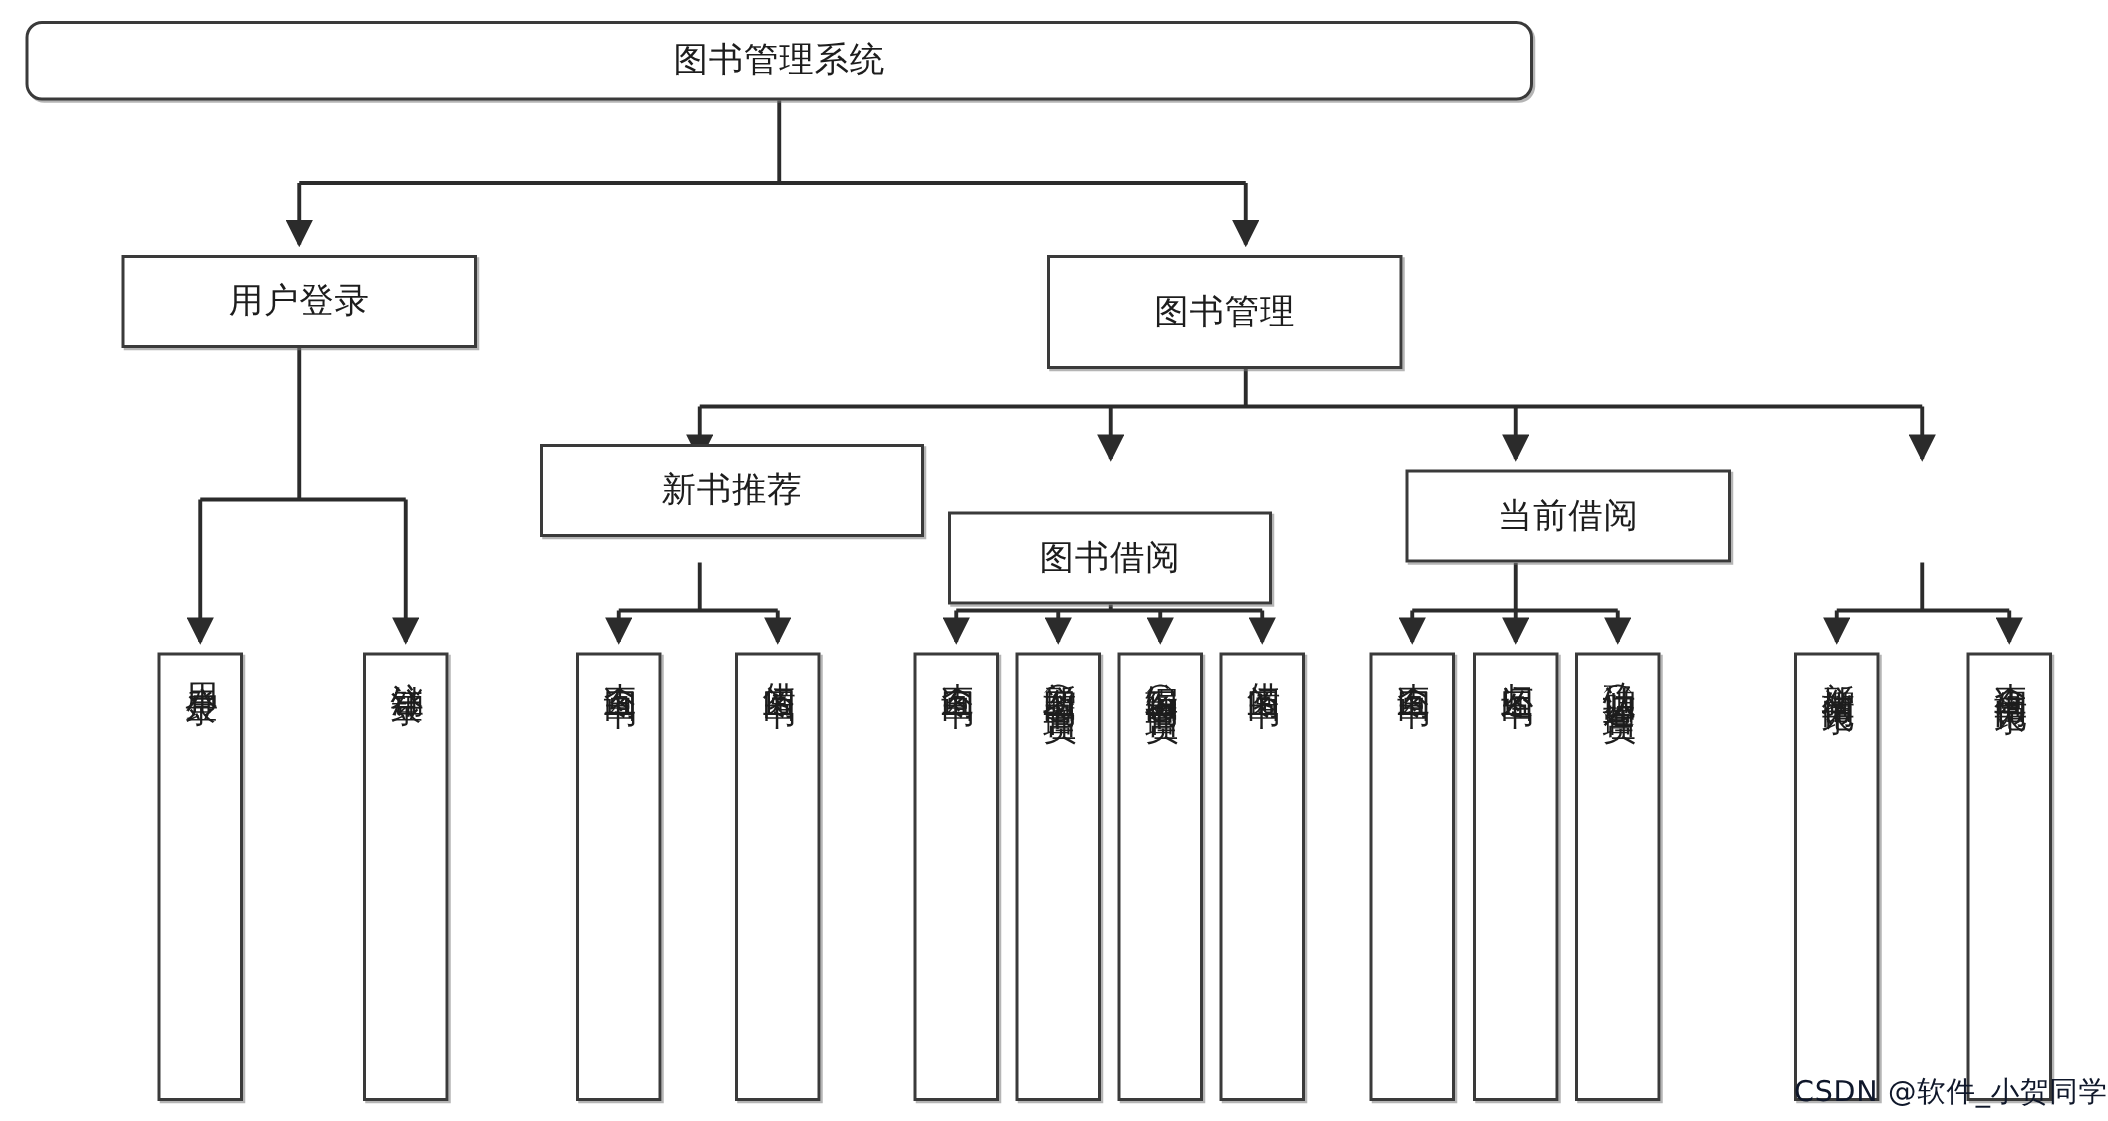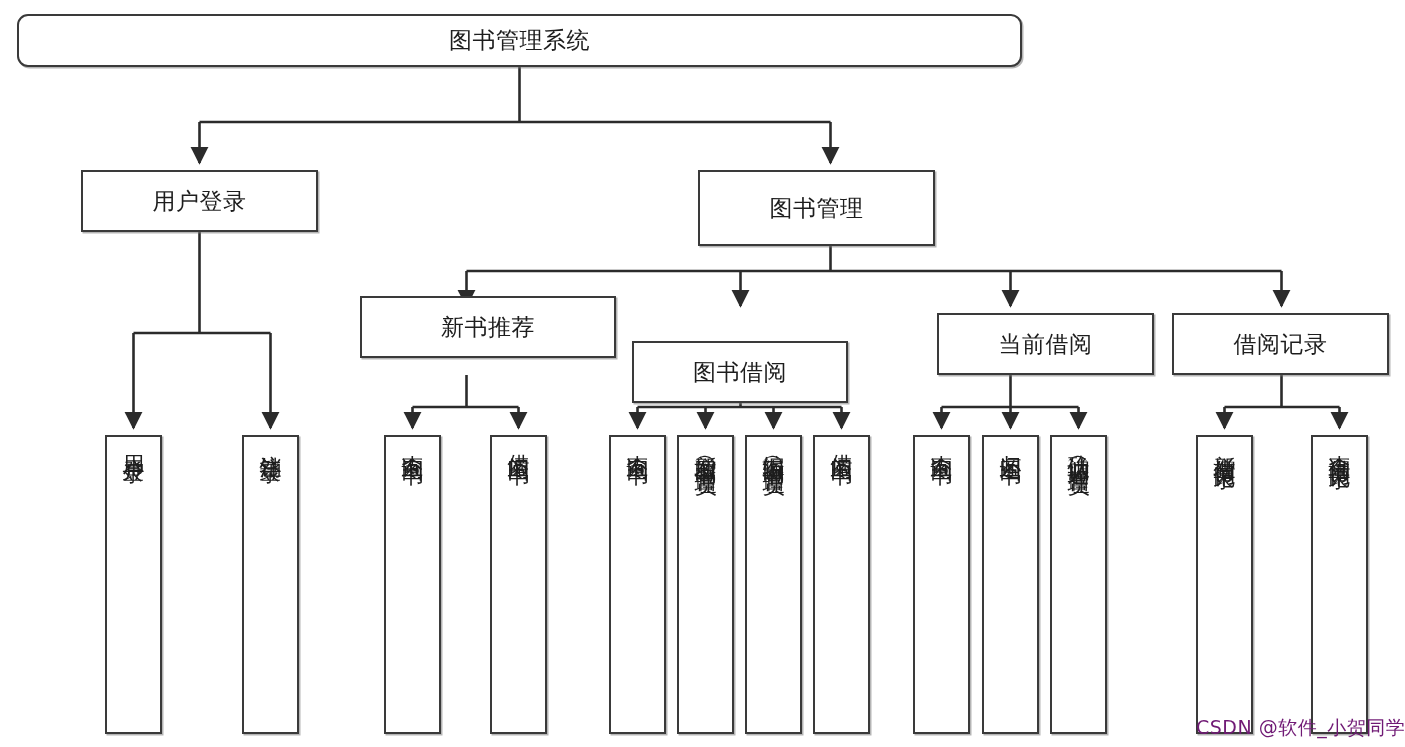--- a/index.html
+++ b/index.html
@@ -54,21 +54,21 @@
   .node.leaf {
     align-items: flex-start;
     justify-content: center;
     padding-top: 0px;
   }
   .node.leaf .label {
     margin-top: 0;
   }
   .watermark {
     position: absolute;
-    color: #701a75;
+    color: #0f172a;
     font-size: 19px;
     white-space: nowrap;
     letter-spacing: 0.5px;
     pointer-events: none;
   }
 </style>
 </head>
 <body>
 
 <div id="diagram-root">
@@ -150,23 +150,20 @@
 
   <div class="node" style="left:360px; top:296px; width:256px; height:62px;">
     <span class="label">新书推荐</span>
   </div>
   <div class="node" style="left:632px; top:313px; width:216px; height:62px;margin-top:28px;">
     <span class="label">图书借阅</span>
   </div>
   <div class="node" style="left:937px; top:313px; width:217px; height:62px;">
     <span class="label">当前借阅</span>
   </div>
-  <div class="node" style="left:1172px; top:313px; width:217px; height:62px;">
-    <span class="label">借阅记录</span>
-  </div>
 
   <div class="node leaf" style="left:105px; top:435px; width:57px; height:299px;">
     <span class="label">用户登录</span>
   </div>
   <div class="node leaf" style="left:242px; top:435px; width:57px; height:299px;">
     <span class="label">注销登录</span>
   </div>
 
   <div class="node leaf" style="left:384px; top:435px; width:57px; height:299px;">
     <span class="label">查询图书</span>

